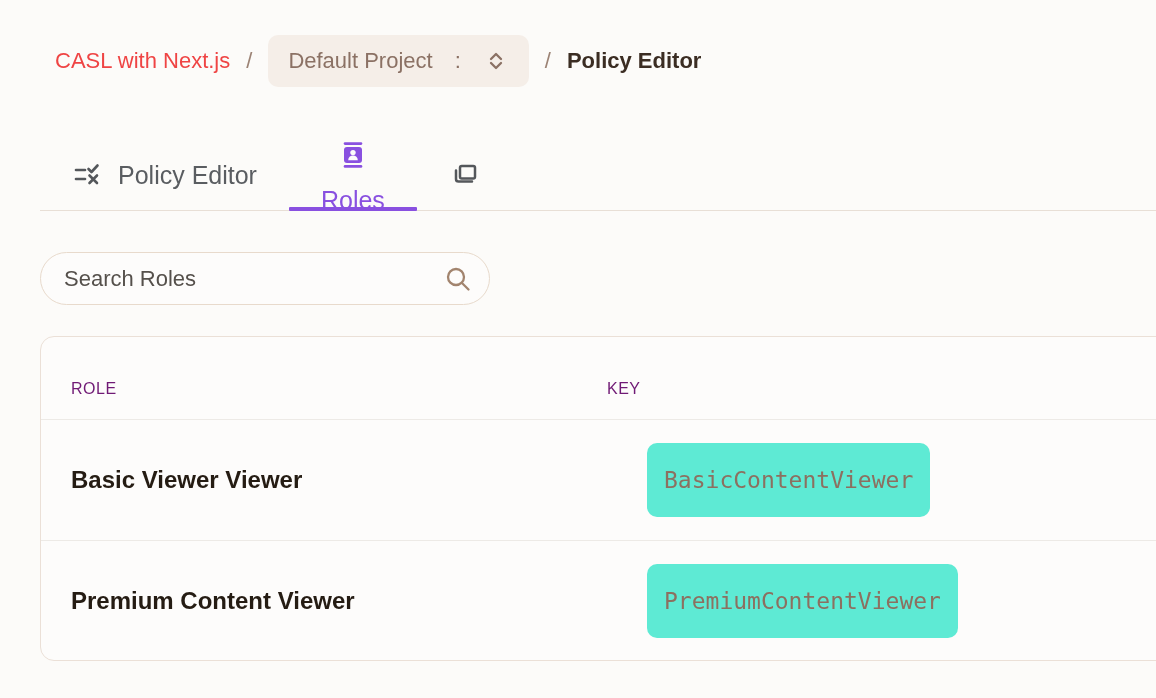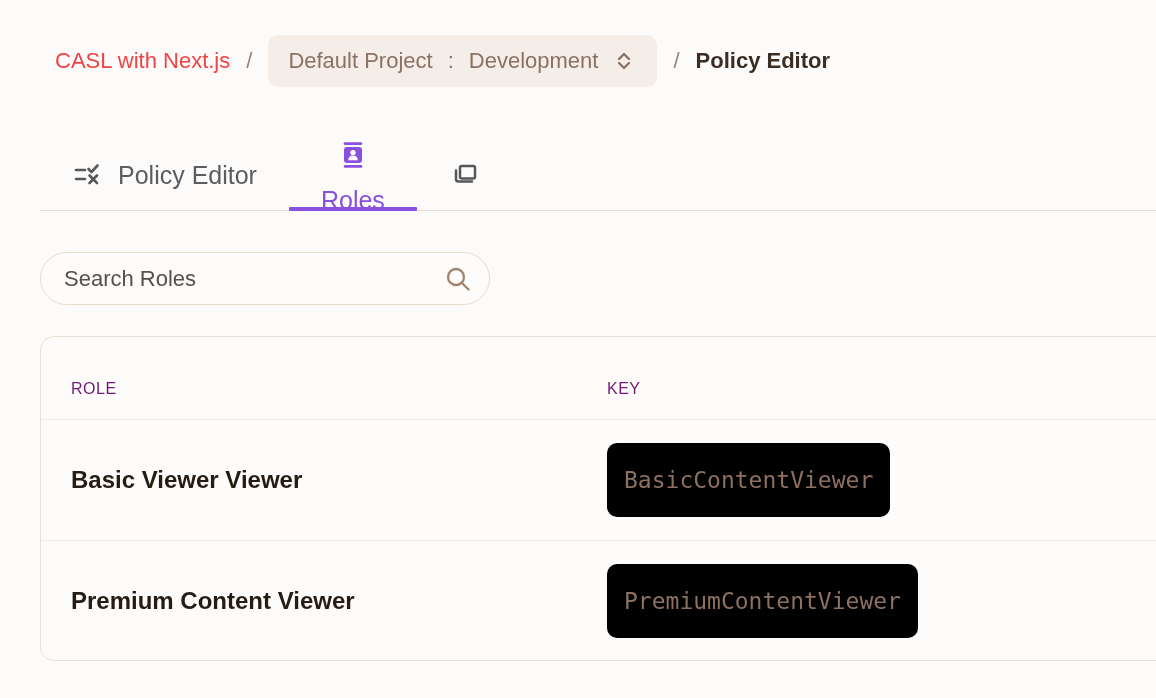--- a/index.html
+++ b/index.html
@@ -19,21 +19,21 @@
   }
   .crumb-muted { color:#ef4444; }
   .crumb-sep   { color:#9c8375; }
   .project-pill {
     display:flex; align-items:center;
     height:52px;
     padding:0 20px;
     background:#f5eee8;
     border-radius:10px;
     color:#8b7164;
-    gap:13px;
+    gap:20px;
     cursor:pointer;
   }
   .project-pill .colon { margin:0 2px; }
   .crumb-page { color:#3b2d23; font-weight:600; }
 
   
   .tabs {
     display:flex;
     margin:53px 0 0 40px;
     height:71px;
@@ -111,38 +111,38 @@
     padding:0 0 0 30px;
   }
   .trow + .trow { border-top:1px solid #edeae6; }
   .role-name {
     font-size:24px; font-weight:700;
     color:#251c13;
   }
   .key-pill {
     display:inline-block;
     justify-self:start;
-    background:#000000;
+    background:#5eead4;
     border-radius:10px;
     padding:24px 17px;
     font-family:"DejaVu Sans Mono", monospace;
     font-size:23px;
     color:#8c7060;
+    margin-left:40px;
   }
 </style>
 </head>
 <body>
 
 <div class="breadcrumb">
   <span class="crumb-muted">CASL with Next.js</span>
   <span class="crumb-sep">/</span>
   <div class="project-pill">
     <span>Default Project</span>
     <span class="colon">:</span>
-    <span>Development</span>
     <span style="display:flex;">
       <svg width="26" height="26" viewBox="0 0 26 26" fill="none" stroke="#8b7164" stroke-width="2.3" stroke-linecap="round" stroke-linejoin="round">
         <polyline points="8,11 13,6 18,11"></polyline>
         <polyline points="8,15 13,20 18,15"></polyline>
       </svg>
     </span>
   </div>
   <span class="crumb-sep">/</span>
   <span class="crumb-page">Policy Editor</span>
 </div>

